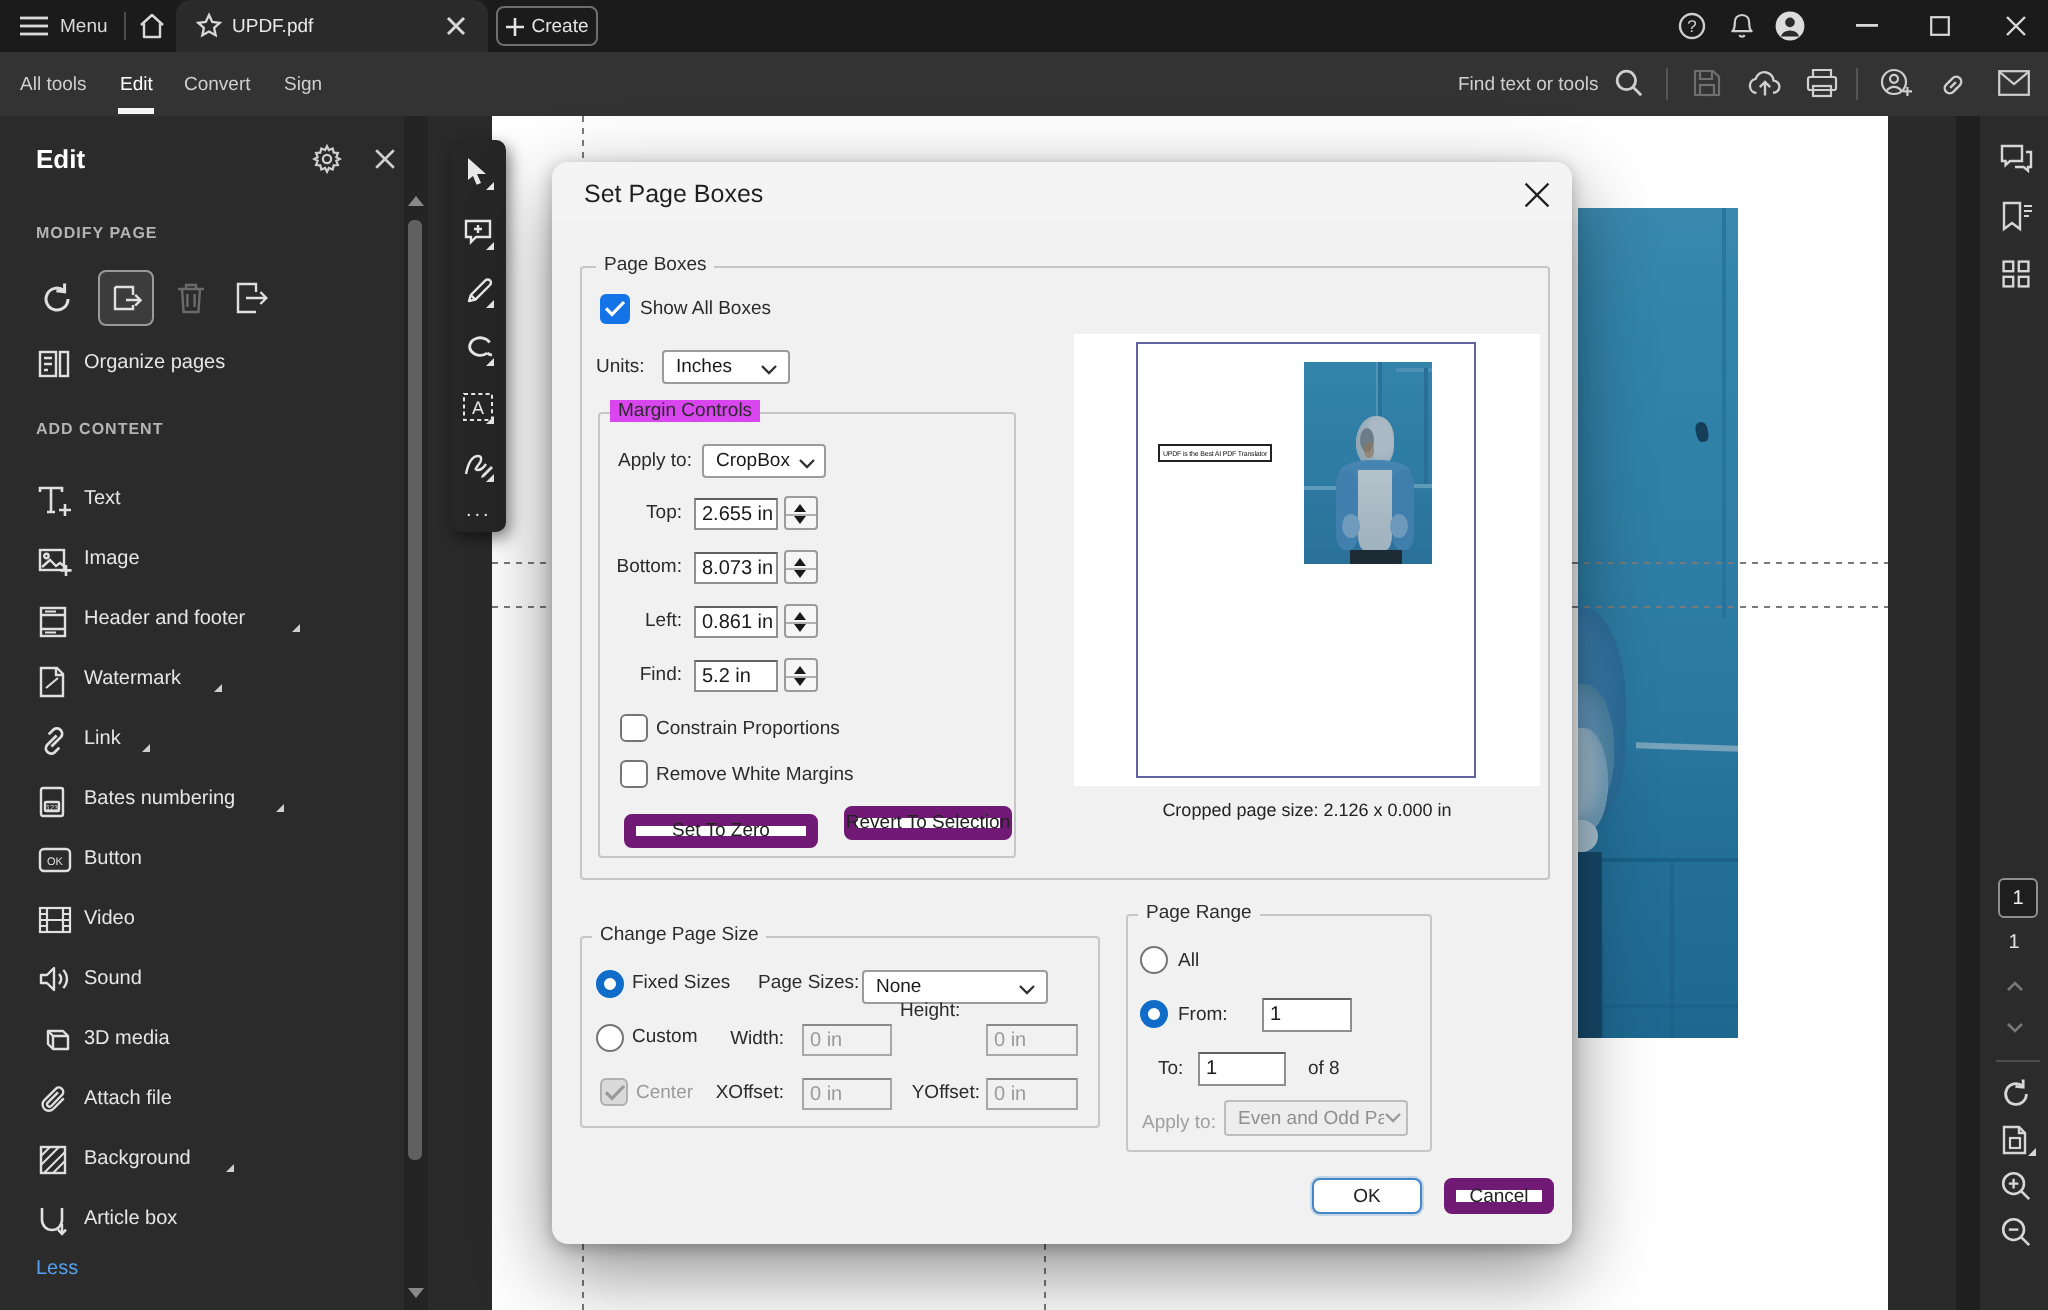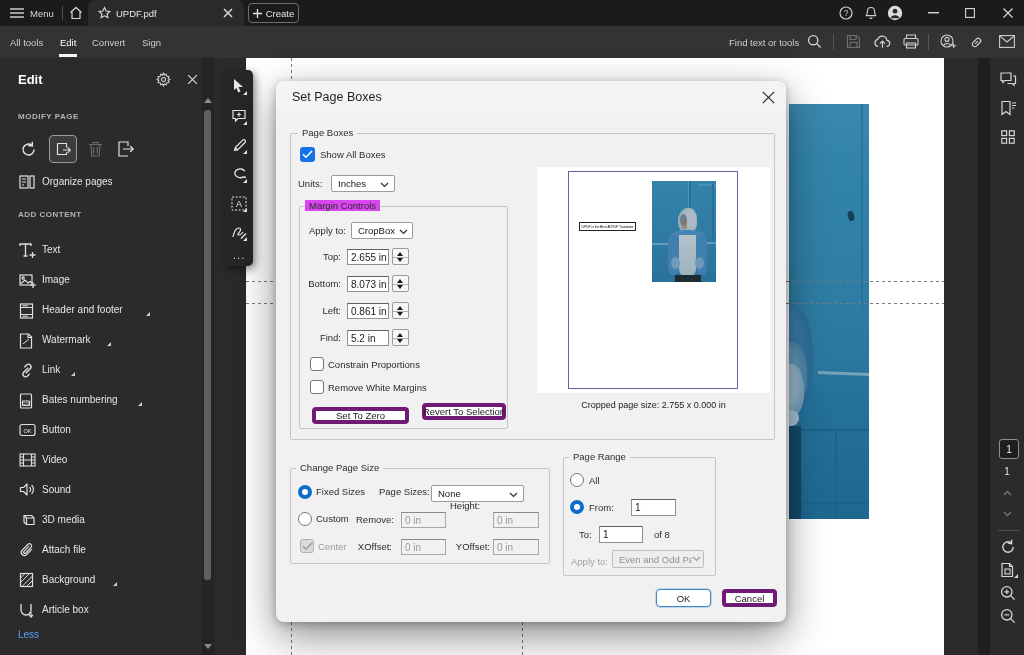--- a/index.html
+++ b/index.html
@@ -31,21 +31,21 @@
   
   #page { left:246px; top:58px; width:698px; height:597px; background:#ffffff; }
 
   
   #dialog { left:276px; top:81px; width:510px; height:541px; background:#f1f1f1; border-radius:8px;
             box-shadow:0 14px 40px rgba(0,0,0,.45), 0 2px 8px rgba(0,0,0,.25); }
   .lbl { position:absolute; font-size:9.5px; color:#2b2b2b; white-space:nowrap; }
   .inp { position:absolute; background:#fff; border:1px solid #8f8f8f; border-top-color:#616161; font-size:10px; color:#1a1a1a; padding:0 3px; display:flex; align-items:center; white-space:nowrap; overflow:hidden; }
   .dis  { background:#f1f1f1; color:#9a9a9a; border:1px solid #a8a8a8; border-top-color:#8a8a8a; }
   .ddown { position:absolute; background:#fff; border:1px solid #9b9b9b; border-radius:2px; font-size:9.5px; color:#1a1a1a; display:flex; align-items:center; padding:0 6px; justify-content:space-between; }
-  .btn { position:absolute; background:#fff; border:4px solid #701a75; border-radius:4px; font-size:9.5px; white-space:nowrap; color:#222; display:flex; align-items:center; justify-content:center; }
+  .btn { position:absolute; background:#fff; border:6px solid #701a75; border-radius:4px; font-size:9.5px; white-space:nowrap; color:#222; display:flex; align-items:center; justify-content:center; }
   .chk { position:absolute; width:14px; height:14px; background:#fff; border:1px solid #757575; border-radius:3px; }
   .radio { position:absolute; width:14px; height:14px; background:#fff; border:1px solid #757575; border-radius:50%; }
   .subtri { width:0; height:0; border-left:4px solid transparent; border-bottom:4px solid #cfcfcf; }
   .spin { position:absolute; width:17px; height:17px; border:1px solid #9b9b9b; background:#f6f6f6; border-radius:2px; }
   .spin .up, .spin .dn { position:absolute; left:4px; width:0; height:0; border-left:3.5px solid transparent; border-right:3.5px solid transparent; }
   .spin .up { top:2.5px; border-bottom:4.5px solid #1a1a1a; }
   .spin .dn { bottom:2.5px; border-top:4.5px solid #1a1a1a; }
   .spin .mid { position:absolute; left:0; top:8px; width:15px; height:1px; background:#b0b0b0; }
   .chev { position:absolute; width:9px; height:6px; }
 </style>
@@ -543,38 +543,38 @@
           <div class="abs" style="left:27px;top:54px;width:17px;height:40px;background:linear-gradient(180deg,#b4c2ca,#9fb2bd);border-radius:0 0 18% 18%"></div>
           <div class="abs" style="left:19px;top:76px;width:9px;height:12px;background:#6f9cbc;border-radius:50%"></div>
           <div class="abs" style="left:43px;top:76px;width:9px;height:12px;background:#6d9aba;border-radius:50%"></div>
           <div class="abs" style="left:23px;top:94px;width:26px;height:7px;background:#1d2b35"></div>
         </div>
         <div class="abs" style="left:10px;top:50px;width:57px;height:9px;border:1px solid #222;display:flex;align-items:center;justify-content:center;overflow:hidden">
           <span style="font-size:3.5px;color:#111;white-space:nowrap;letter-spacing:-.1px">UPDF is the Best AI PDF Translator</span>
         </div>
       </div>
     </div>
-    <div class="abs" style="left:261px;top:319px;width:233px;text-align:center;font-size:9px;color:#222">Cropped page size: 2.755 x 0.000 in</div>
+    <div class="abs" style="left:261px;top:319px;width:233px;text-align:center;font-size:9px;color:#222">Cropped page size: 2.126 x 0.000 in</div>
 
     <div class="abs" style="left:14px;top:387px;width:260px;height:96px;border:1px solid #c6c6c6;border-radius:2px"></div>
     <span class="abs lbl" style="left:20px;top:381px;background:#f1f1f1;padding:0 4px;font-size:9.5px">Change Page Size</span>
 
     <div class="radio" style="left:22px;top:404px;border:4px solid #0f6cc9"></div>
     <span class="abs lbl" style="left:40px;top:405px">Fixed Sizes</span>
     <span class="abs lbl" style="left:103px;top:405px">Page Sizes:</span>
     <div class="ddown" style="left:155px;top:404px;width:93px;height:17px">
       <span>None</span>
       <svg class="chev" style="left:77px;top:6px" width="9" height="6" viewBox="0 0 9 6">
         <path d="M1 1 L4.5 4.5 L8 1" fill="none" stroke="#333" stroke-width="1.2"></path>
       </svg>
     </div>
 
     <div class="radio" style="left:22px;top:431px"></div>
     <span class="abs lbl" style="left:40px;top:432px">Custom</span>
-    <span class="abs lbl" style="left:80px;top:433px;width:36px;text-align:right">Remove:</span>
+    <span class="abs lbl" style="left:80px;top:433px;width:36px;text-align:right">Width:</span>
     <div class="inp dis" style="left:125px;top:431px;width:45px;height:16px">0 in</div>
     <span class="abs lbl" style="left:174px;top:419px;width:40px;text-align:left">Height:</span>
     <div class="inp dis" style="left:217px;top:431px;width:46px;height:16px">0 in</div>
 
     <div class="abs" style="left:24px;top:458px;width:14px;height:14px;background:#dadada;border:1px solid #b0b0b0;border-radius:3px"></div>
     <svg class="abs" style="left:26px;top:461px" width="11" height="9" viewBox="0 0 11 9">
       <path d="M1 4.2 L4 7.2 L10 1" fill="none" stroke="#9a9a9a" stroke-width="1.6"></path>
     </svg>
     <span class="abs lbl" style="left:42px;top:460px;color:#9a9a9a">Center</span>
     <span class="abs lbl" style="left:78px;top:460px;width:38px;text-align:right">XOffset:</span>

